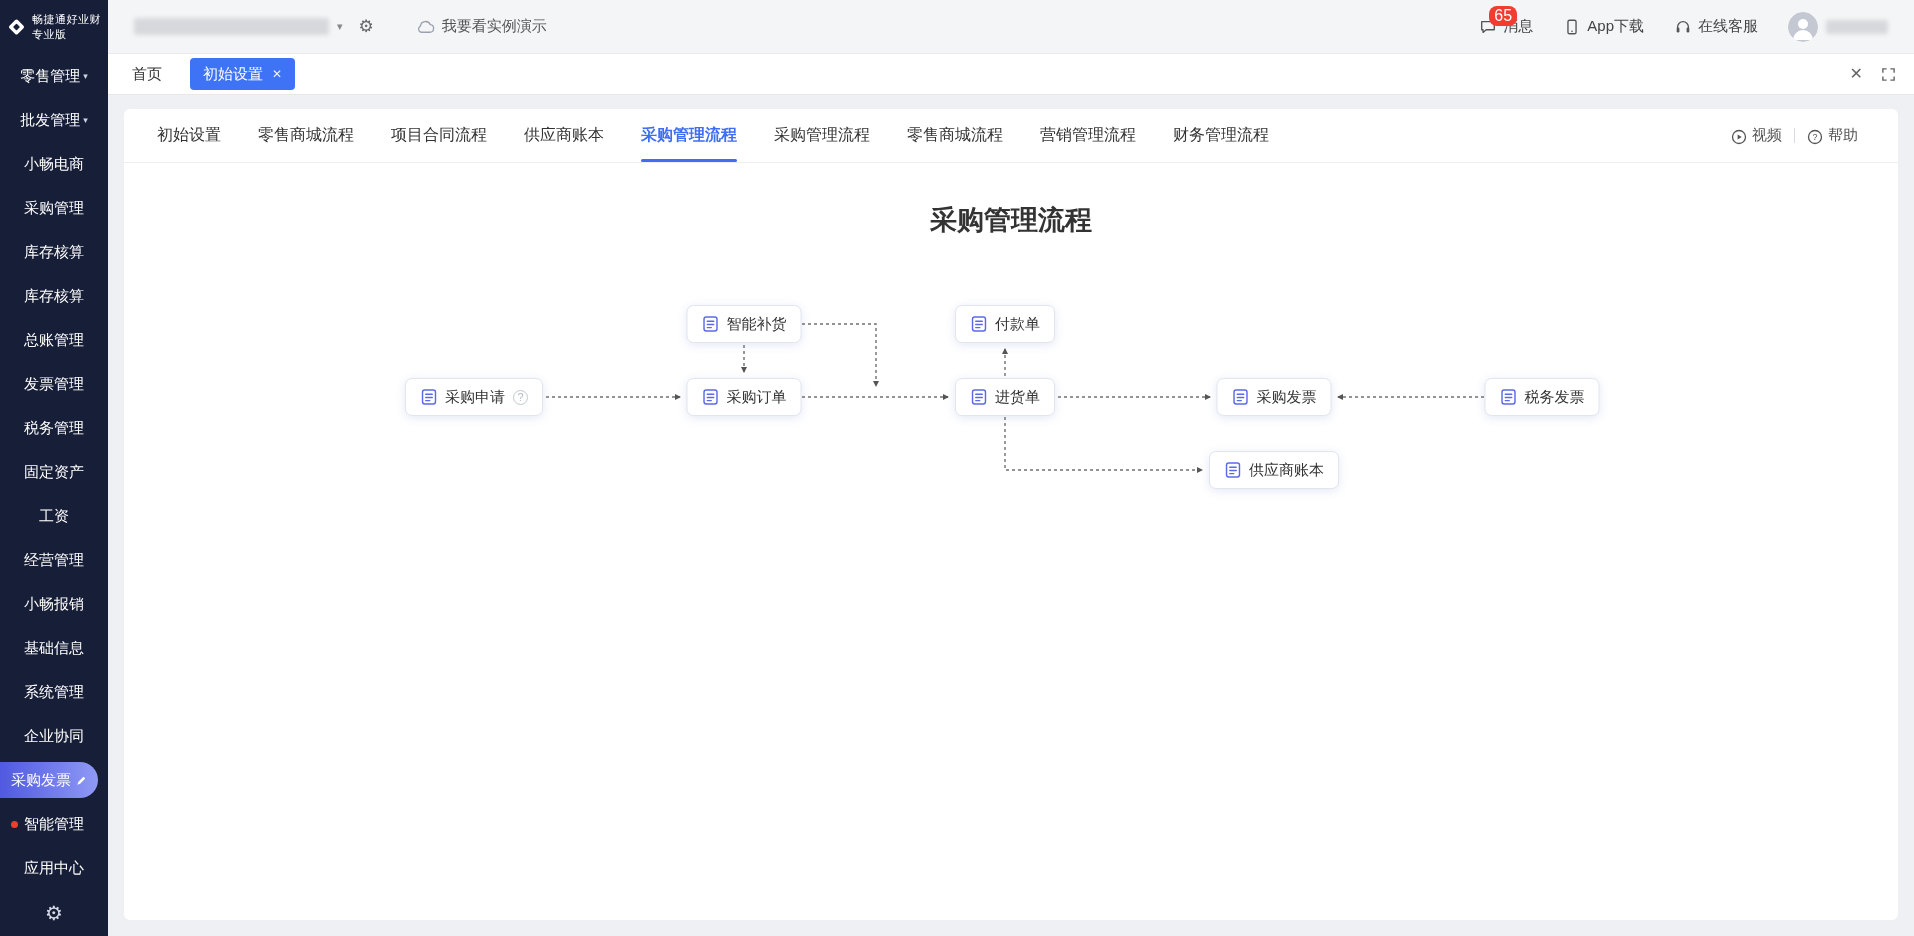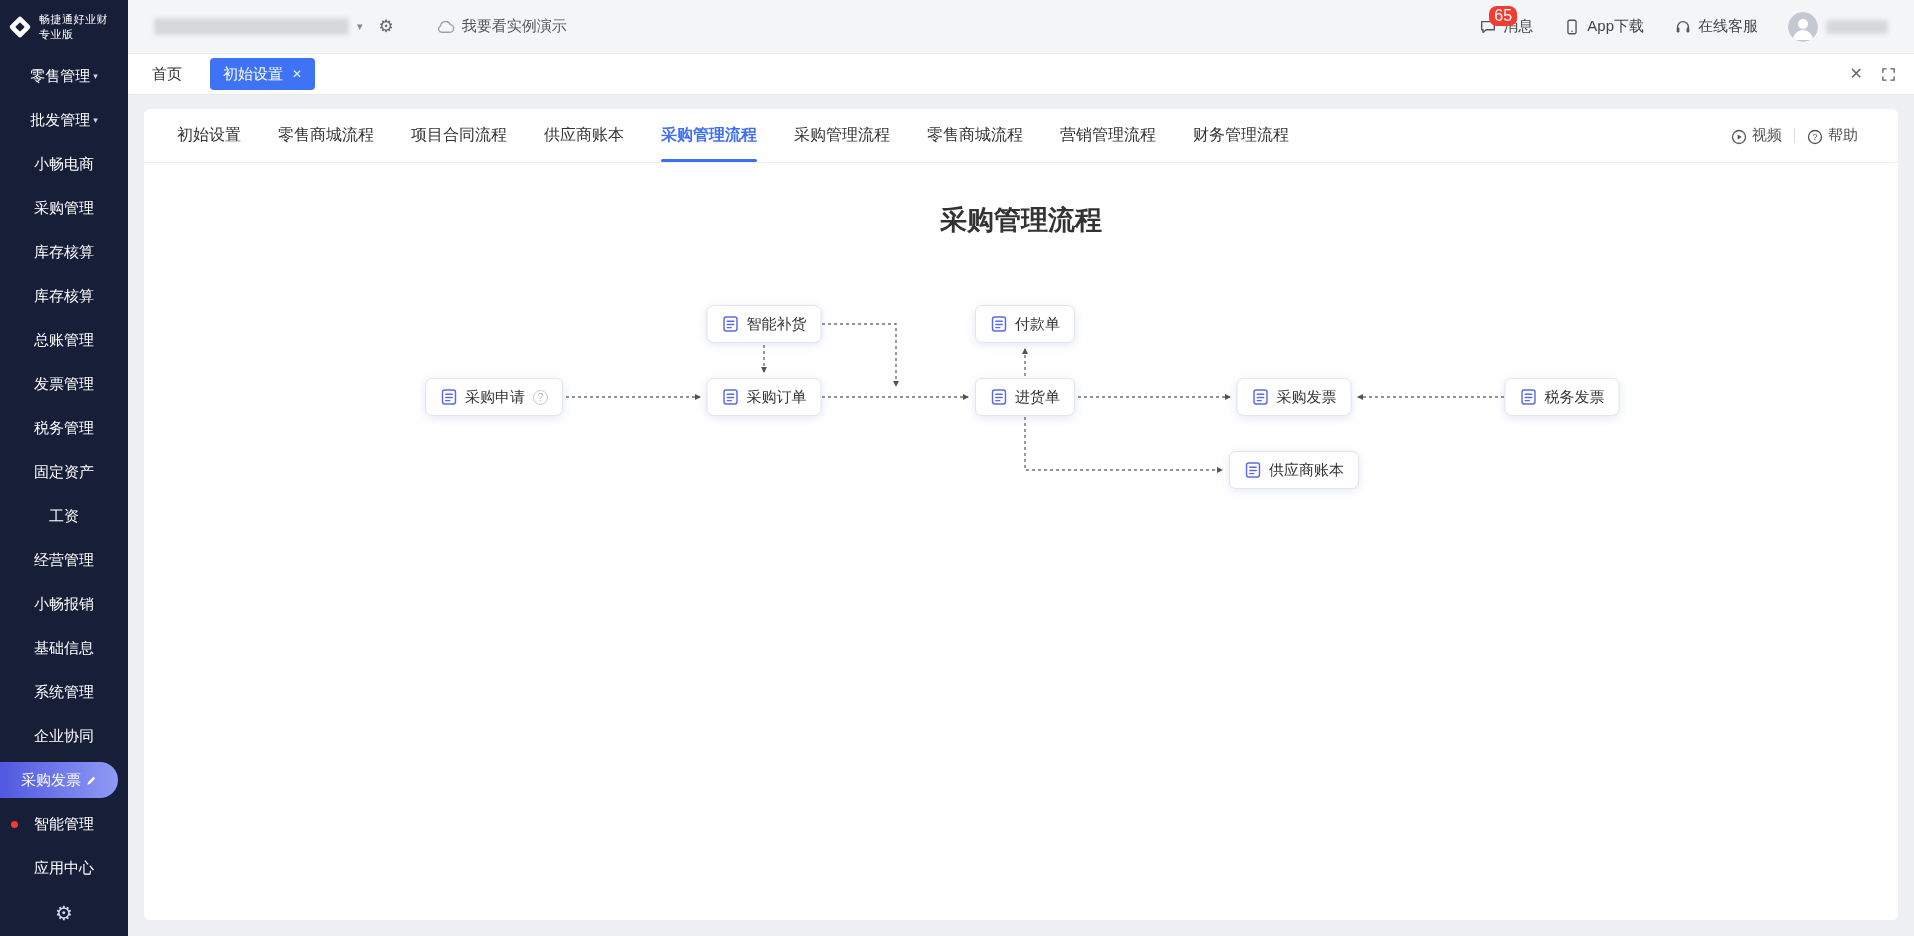--- a/index.html
+++ b/index.html
@@ -1,21 +1,21 @@
 <!DOCTYPE html>
 <html><head>
 <meta charset="utf-8">
 <style>
   * { box-sizing: border-box; margin: 0; padding: 0; }
   html,body { width:1914px; height:936px; overflow:hidden; }
   body { font-family:"Liberation Sans","DejaVu Sans",sans-serif; background:#eef0f4; color:#333; }
   .app { display:flex; width:100%; height:100%; }
 
   
-  .sidebar { width:128px; flex-shrink:0; background:#171e38; color:#fff; display:flex; flex-direction:column; }
+  .sidebar { width:108px; flex-shrink:0; background:#171e38; color:#fff; display:flex; flex-direction:column; }
   .brand { height:54px; display:flex; align-items:center; gap:6px; padding:0 7px; }
   .brand-text { font-size:11px; line-height:1.35; letter-spacing:.5px; white-space:nowrap; }
   .side-nav { flex:1; display:flex; flex-direction:column; }
   .side-item { height:44px; display:flex; align-items:center; justify-content:center; gap:2px;
                font-size:15px; cursor:pointer; position:relative;text-align:right; }
   .side-item .caret { font-style:normal; font-size:9px; color:#cfd3e4; margin-left:1px; }
   .side-item .dot { position:absolute; left:11px; top:50%; margin-top:-3.5px; width:7px; height:7px;
                     border-radius:50%; background:#f23c30; }
   .side-item.active { background:linear-gradient(90deg,#5059e0,#8f9af5); height:36px; margin:4px 10px 4px 0;
                       border-radius:0 18px 18px 0; }

